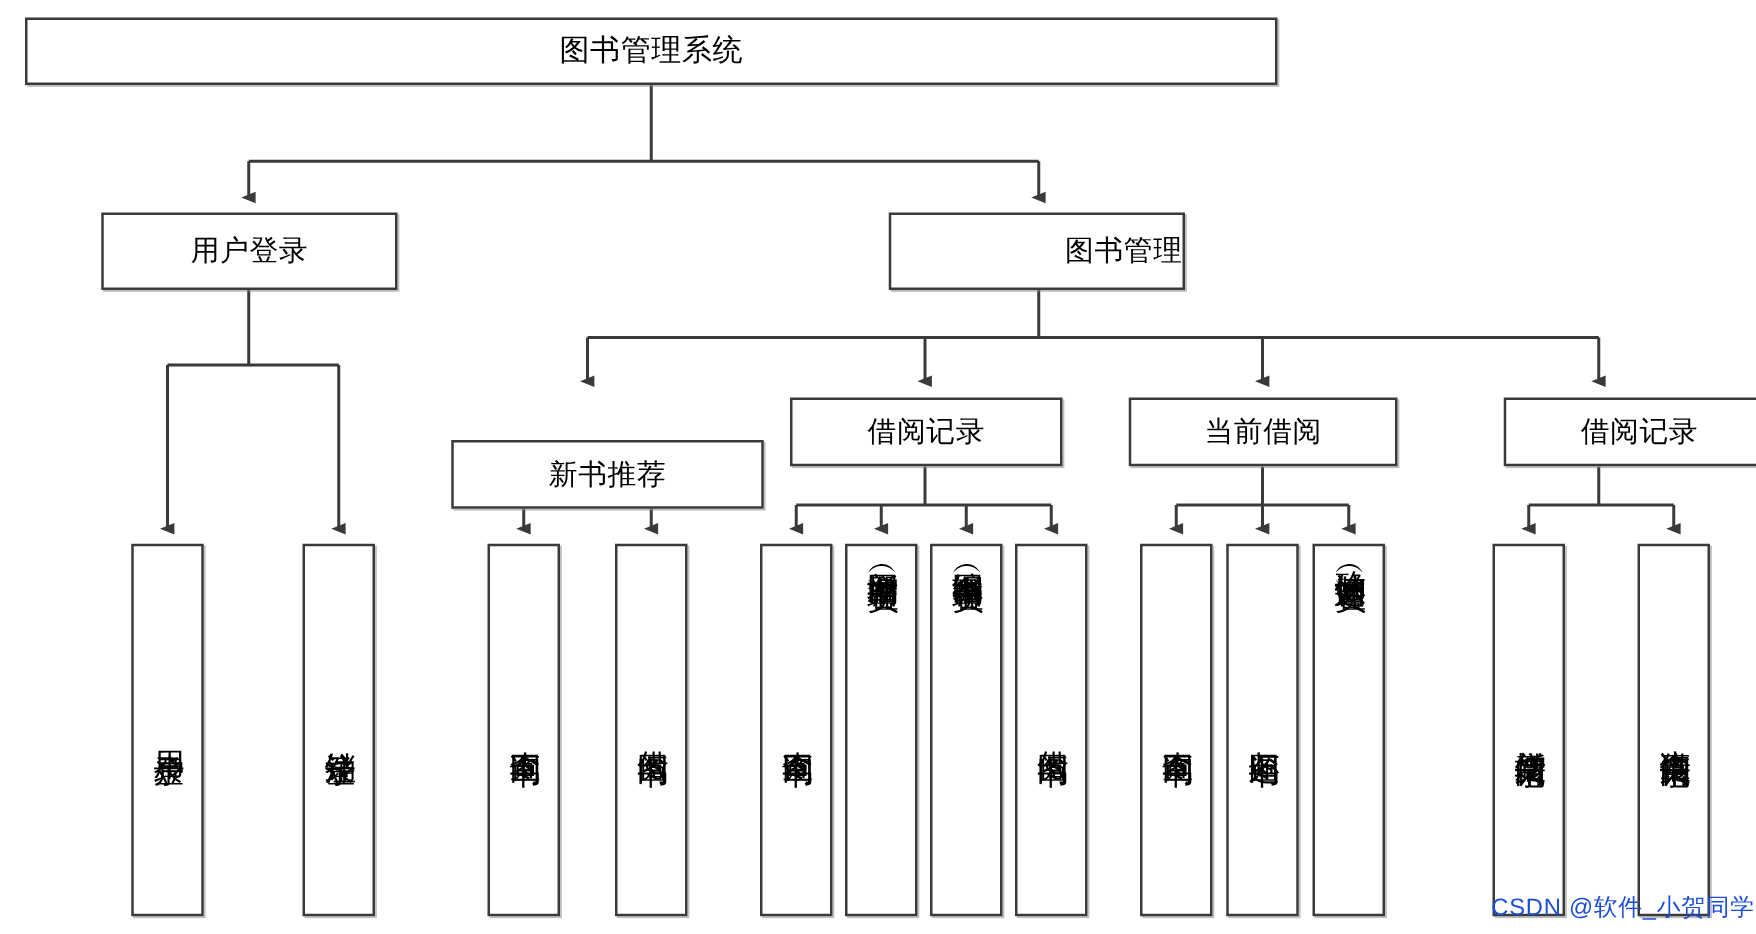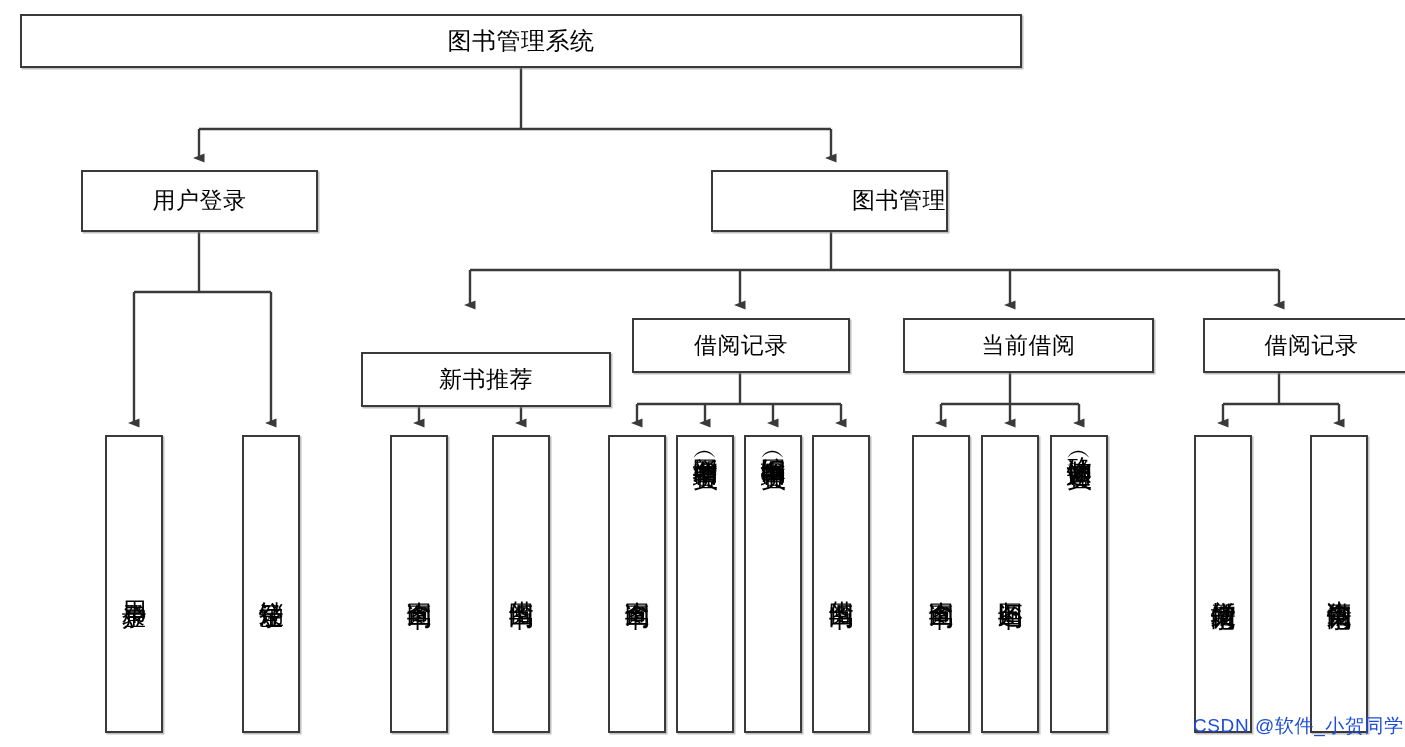--- a/index.html
+++ b/index.html
@@ -141,21 +141,21 @@
   <div class="node h" style="left:711px; top:170px; width:237px; height:62px;justify-content:flex-end;">
     <span class="label">图书管理</span>
   </div>
 
   <div class="node h" style="left:361px; top:318px; width:250px; height:55px;margin-top:34px;">
     <span class="label">新书推荐</span>
   </div>
   <div class="node h" style="left:632px; top:318px; width:218px; height:55px;">
     <span class="label">借阅记录</span>
   </div>
-  <div class="node h" style="left:903px; top:318px; width:251px; height:55px;">
+  <div class="node h" style="left:903px; top:318px; width:215px; height:55px;">
     <span class="label">当前借阅</span>
   </div>
   <div class="node h" style="left:1203px; top:318px; width:217px; height:55px;">
     <span class="label">借阅记录</span>
   </div>
 
   <div class="node v mid" style="left:105px; top:435px; width:58px; height:298px;">
     <span class="label">用户登录</span>
   </div>
   <div class="node v mid" style="left:242px; top:435px; width:58px; height:298px;">

